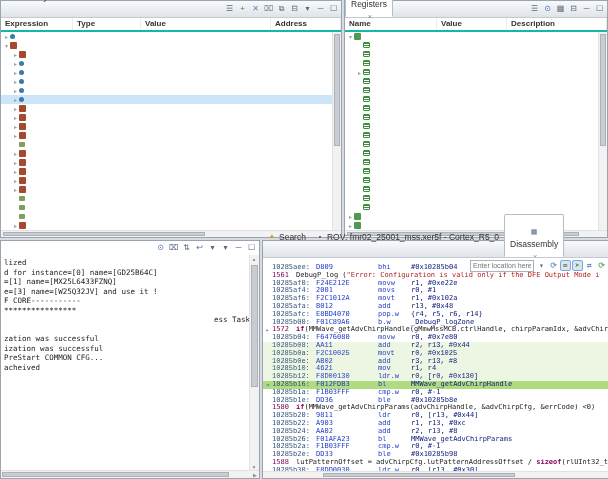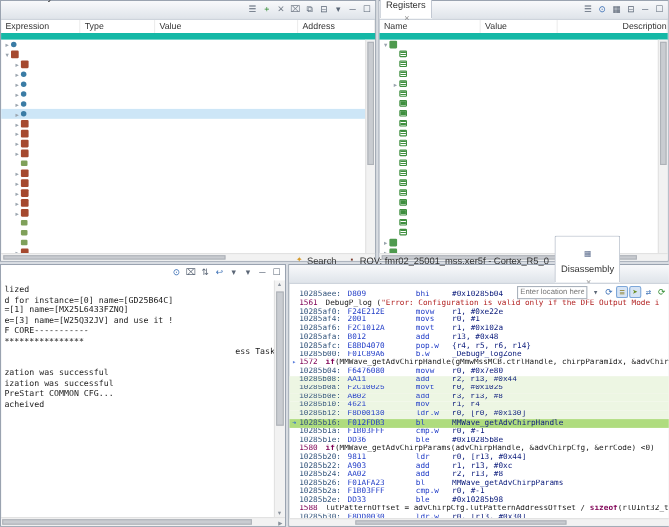--- a/index.html
+++ b/index.html
@@ -8,33 +8,33 @@
   
   .tabbar{height:16px;background:linear-gradient(#f8f9fb,#dfe4ea);border-bottom:1px solid #c3cad4;display:flex;align-items:flex-end;position:relative;flex:none;}
   .tab{height:15px;display:flex;align-items:center;gap:3px;padding:13px 5px;font-size:8.5px;color:#333;white-space:nowrap;cursor:default;}
   .tab.active{background:#fff;border:1px solid #b4bcc8;border-bottom:1px solid #fff;border-radius:2px 2px 0 0;flex-direction:column;}
   .tab .close{color:#888;font-size:8px;margin-left:2px;}
   .tabicon{width:8px;height:8px;display:inline-flex;align-items:center;justify-content:center;font-size:7px;line-height:8px;}
   .tools{position:absolute;right:2px;top:2px;display:flex;gap:2px;align-items:center;}
   .tool{width:11px;height:11px;display:inline-flex;align-items:center;justify-content:center;font-size:8px;color:#5b6676;border-radius:2px;}
   .tool.pressed{background:#d6e4f5;border:1px solid #7da7d9;width:9px;height:9px;}
   
-  .gridhead{height:12px;display:flex;font-size:8px;color:#333;border-bottom:6px solid #14b8a6;flex:none;}
+  .gridhead{height:12px;display:flex;font-size:8px;color:#333;border-bottom:2px solid #14b8a6;flex:none;font-weight:bold;}
   .gridhead .hc{padding:1px 0 0 4px;border-right:1px solid #ededed;box-sizing:border-box;overflow:hidden;white-space:nowrap;}
   .rows{flex:1;overflow:hidden;position:relative;}
   .trow{height:9px;line-height:9px;display:flex;font-size:7.5px;color:#111;white-space:nowrap;}
   .trow.sel{background:var(--sel);}
   .tc{overflow:hidden;box-sizing:border-box;padding-left:4px;}
   .c-expr{width:72px;flex:none;padding-left:2px;}
   .c-type{width:68px;flex:none;}
   .c-val{width:130px;flex:none;}
   .c-addr{flex:1;}
   .r-name{width:92px;flex:none;padding-left:2px;}
   .r-val{width:70px;flex:none;}
-  .r-desc{flex:1;text-align:right;}
+  .r-desc{flex:1;}
   .exp{display:inline-block;width:7px;color:#9aa4ae;font-size:6px;text-align:center;}
   .nicon{display:inline-block;width:7px;height:7px;margin:1px 2px 0 0;vertical-align:top;border-radius:1px;}
   .nicon.struct{background:#a5492f;}
   .nicon.pointer{background:#3a7ca5;border-radius:50%;width:5px;height:5px;margin-top:2px;}
   .nicon.scalar{background:#7fa05a;width:6px;height:5px;margin-top:2px;}
   .nicon.group{background:#4e9a4e;}
   .nicon.reg{background:linear-gradient(#3e8e3e 33%,#fff 33%,#fff 50%,#3e8e3e 50%,#3e8e3e 80%,#fff 80%);width:7px;height:6px;margin-top:1px;border:1px solid #3e8e3e;box-sizing:border-box;}
   .vhl{background:var(--chg);display:inline-block;min-width:62px;}
   
   .vscroll{position:absolute;top:0;right:0;bottom:0;width:8px;background:#f2f2f2;border-left:1px solid #e2e2e2;}

